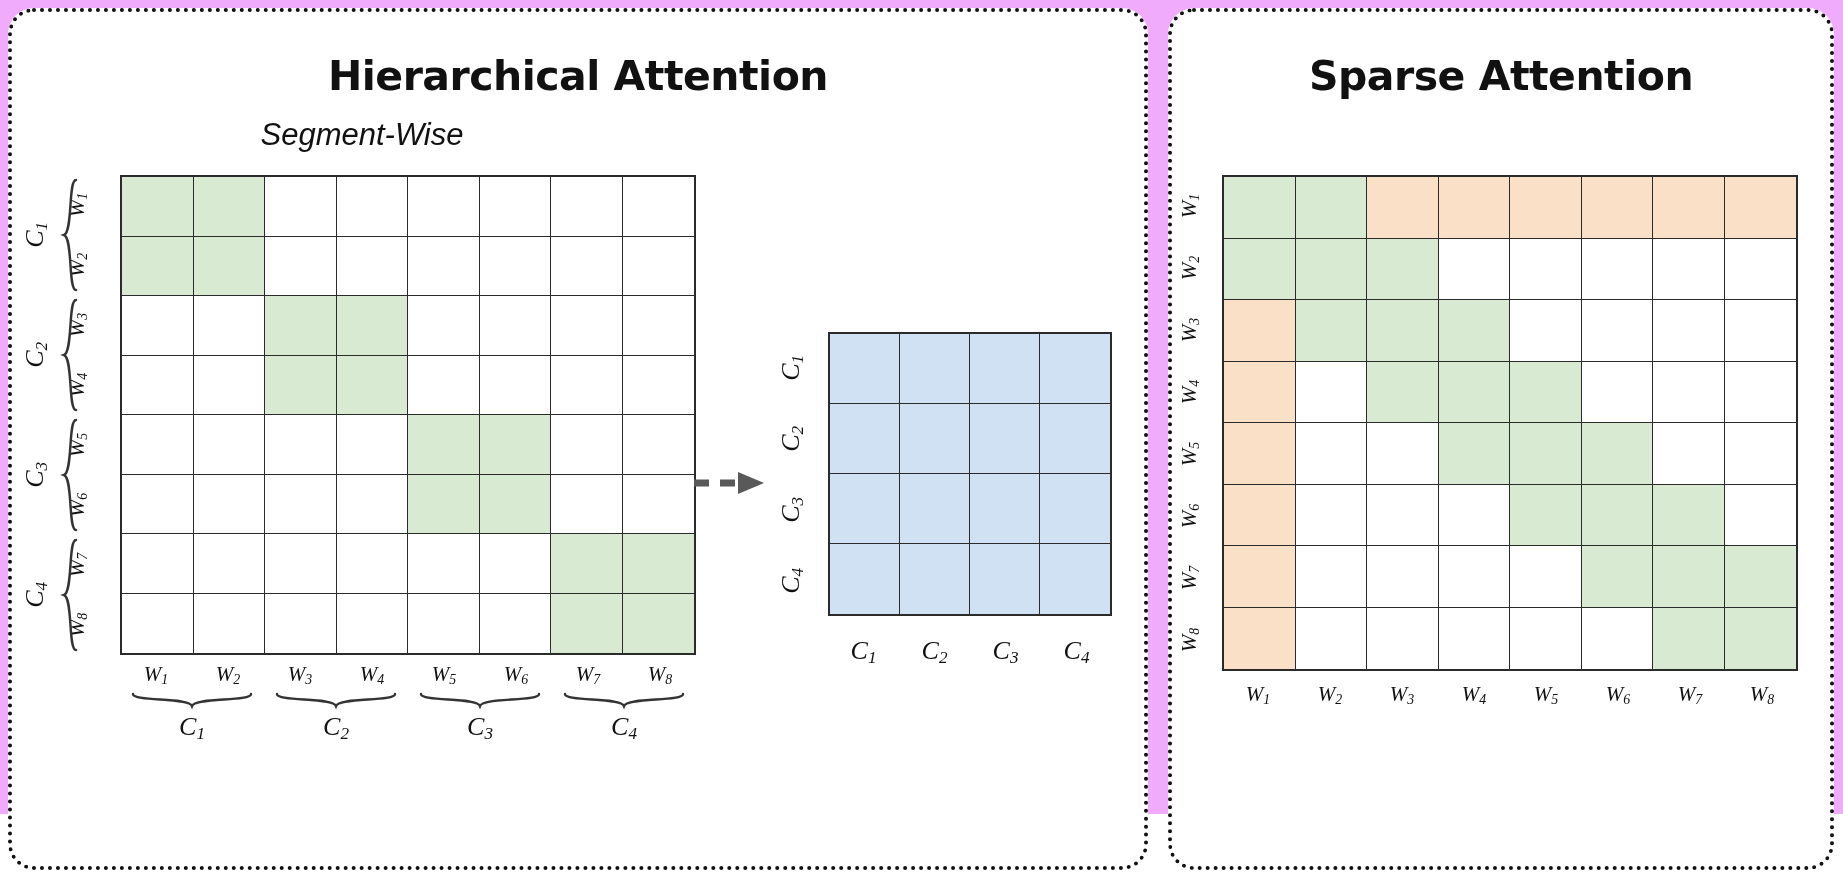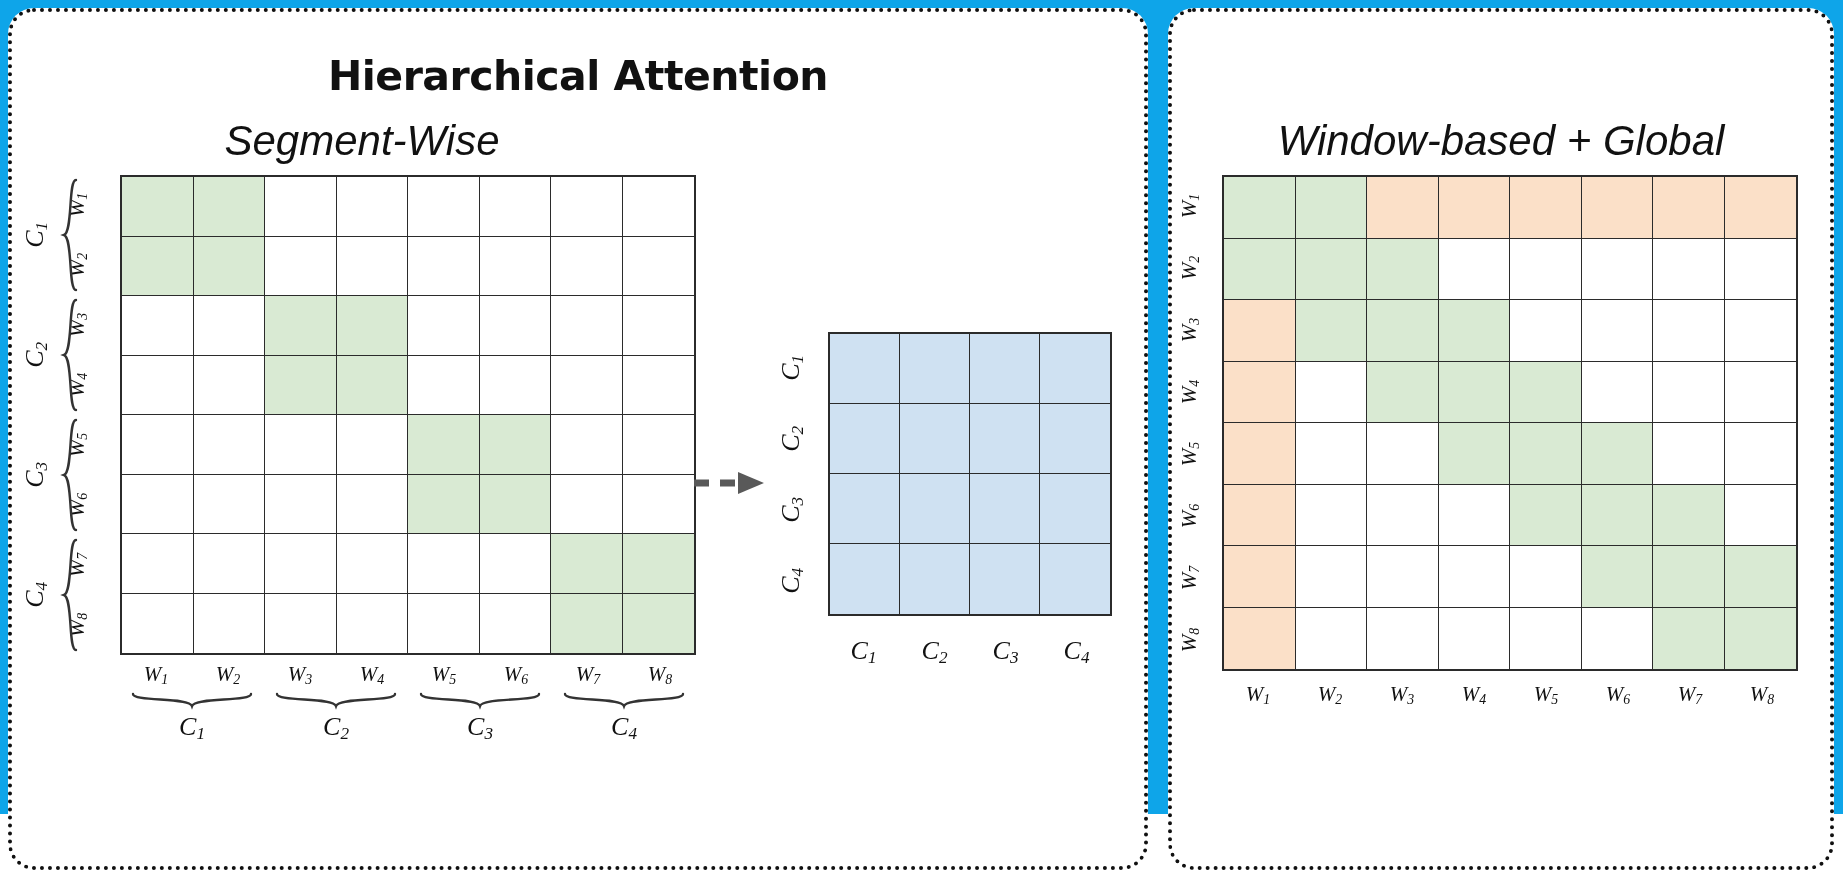--- a/index.html
+++ b/index.html
@@ -6,21 +6,21 @@
   html, body {
     margin: 0; padding: 0;
     width: 1843px; height: 877px;
     background: #ffffff;
     font-family: "DejaVu Sans", sans-serif;
     overflow: hidden;
   }
   .canvas {
     position: relative;
     width: 1843px; height: 814px;
-    background: #0ea5e9;
+    background: #f0abfc;
   }
 
   
   .panel {
     position: absolute;
     border: 4px dotted #111111;
     border-radius: 26px;
     background: #ffffff;
   }
   #panel-left  { left: 8px;   top: 8px;  width: 1140px; height: 862px; }
@@ -33,21 +33,21 @@
     text-align: center;
     font-weight: 800;
     font-size: 41px;
     letter-spacing: -0.5px;
     color: #111;
     font-family: "DejaVu Sans", sans-serif;
   }
   .sub-title {
     position: absolute;
     font-style: italic;
-    font-size: 42px;
+    font-size: 31px;
     color: #111;
     text-align: center;
     font-family: "Liberation Sans", sans-serif;
     white-space: nowrap;
   }
 
   
   .matrix {
     position: absolute;
     display: grid;
@@ -106,21 +106,21 @@
 <body>
 
 <div class="canvas">
 
   <div class="panel" id="panel-left">
     <div class="panel-title" style="top:40px;left:0;">Hierarchical Attention</div>
     <div class="sub-title" style="top:105px;left:0;width:700px;">Segment-Wise</div>
   </div>
 
   <div class="panel" id="panel-right">
-    <div class="sub-title" style="top:105px;left:0;width:100%;">Window-based + Global</div>
+    <div class="panel-title" style="top:40px;left:0;">Sparse Attention</div>
   </div>
 
   <div class="matrix" id="m-seg" style="left:120px; top:175px; width:576px; height:480px;
               grid-template-columns:repeat(8,1fr); grid-template-rows:repeat(8,1fr);">
       <div class="cell green"></div>
       <div class="cell green"></div>
       <div class="cell"></div>
       <div class="cell"></div>
       <div class="cell"></div>
       <div class="cell"></div>

